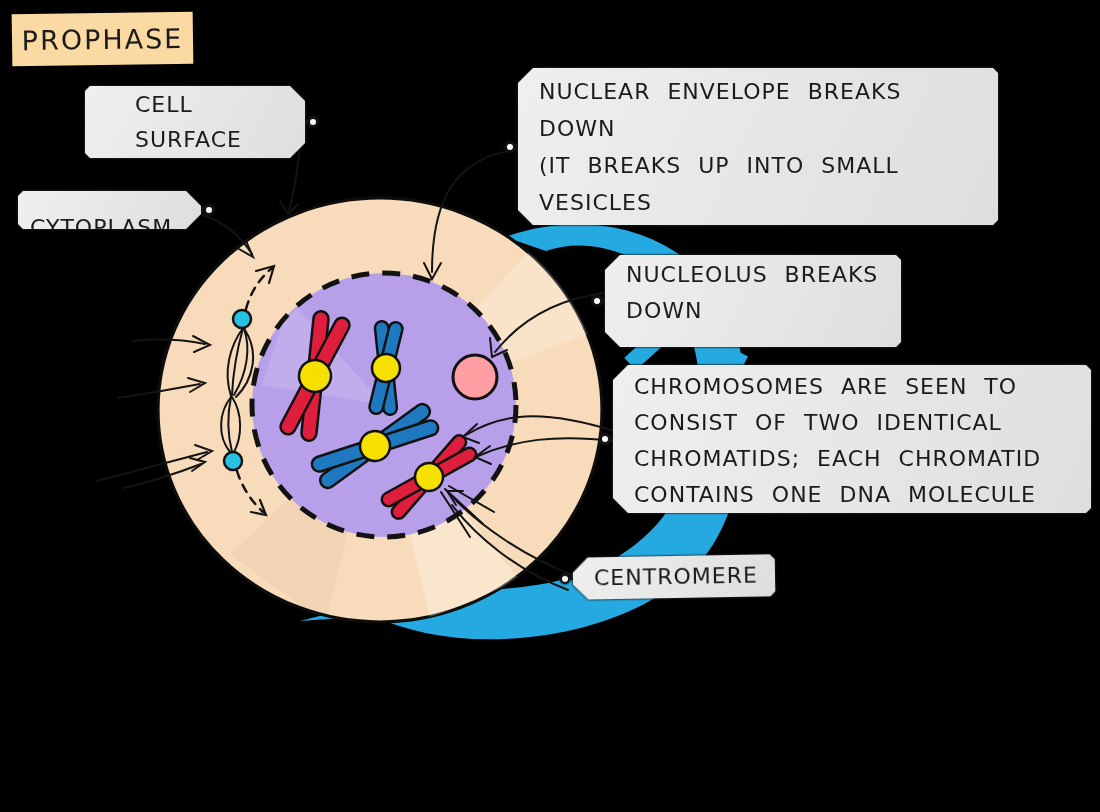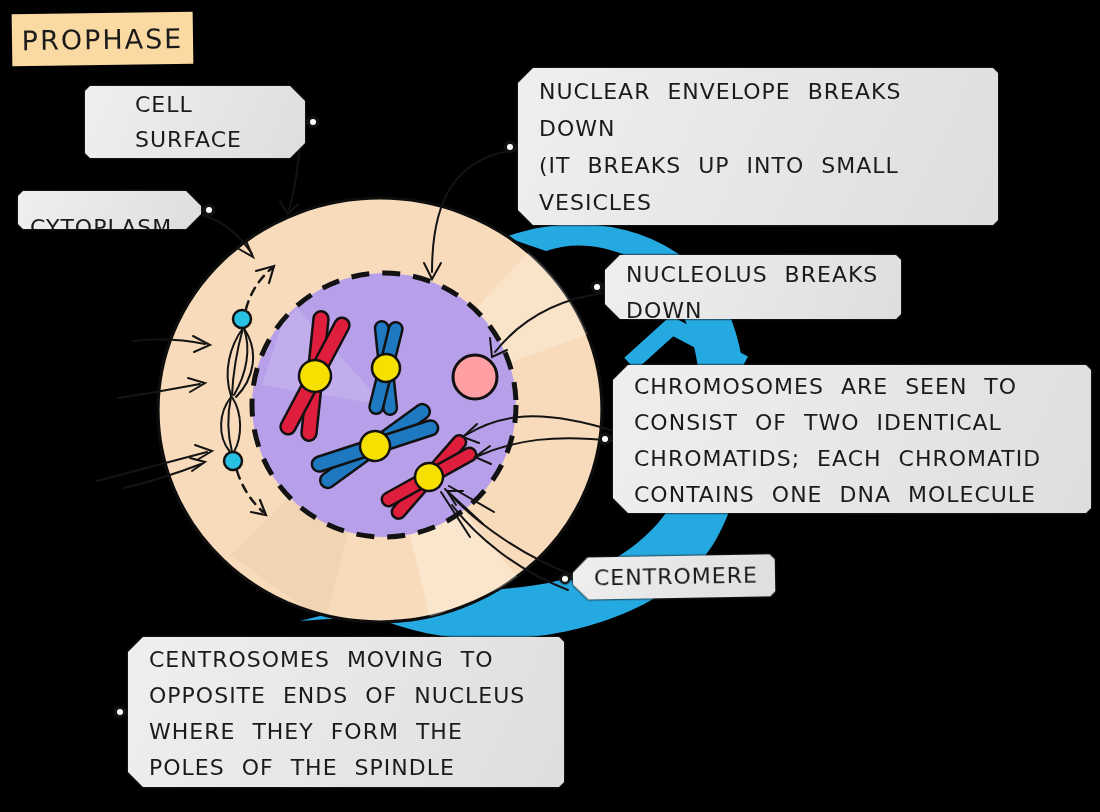--- a/index.html
+++ b/index.html
@@ -183,21 +183,21 @@
     <div class="tag cut-left">
         <div class="tag-text" style="padding:5px 8px 0 21px;">NUCLEAR ENVELOPE BREAKS DOWN
 (IT BREAKS UP INTO SMALL VESICLES
 WHICH ARE NOT VISIBLE WITH A
 LIGHT MICROSCOPE)</div>
       </div>
     <span class="stub sleft"></span>
     <span class="dot dleft"></span>
   </div>
 
-  <div class="tagwrap" style="left:605px;top:255px;width:296px;height:64px;">
+  <div class="tagwrap" style="left:605px;top:255px;width:296px;height:92px;">
     <div class="tag cut-left">
         <div class="tag-text" style="padding:2px 6px 0 21px;line-height:36px;">NUCLEOLUS BREAKS
 DOWN</div>
       </div>
     <span class="stub sleft"></span>
     <span class="dot dleft"></span>
   </div>
 
   <div class="tagwrap" style="left:613px;top:365px;width:478px;height:148px;">
     <div class="tag cut-left">
@@ -211,24 +211,14 @@
   </div>
 
   <div class="tagwrap" style="left:573px;top:556px;width:202px;height:42px;transform:rotate(-1deg);">
     <div class="tag cut-left vcenter">
         <div class="tag-text" style="padding-left:21px;line-height:1;">CENTROMERE</div>
       </div>
     <span class="stub sleft"></span>
     <span class="dot dleft"></span>
   </div>
 
-  <div class="tagwrap" style="left:128px;top:637px;width:436px;height:150px;">
-    <div class="tag cut-left">
-        <div class="tag-text" style="padding:5px 6px 0 21px;line-height:36px;">CENTROSOMES MOVING TO
-OPPOSITE ENDS OF NUCLEUS
-WHERE THEY FORM THE
-POLES OF THE SPINDLE</div>
-      </div>
-    <span class="stub sleft"></span>
-    <span class="dot dleft"></span>
-  </div>
 
 </div>
 
 </body></html>

